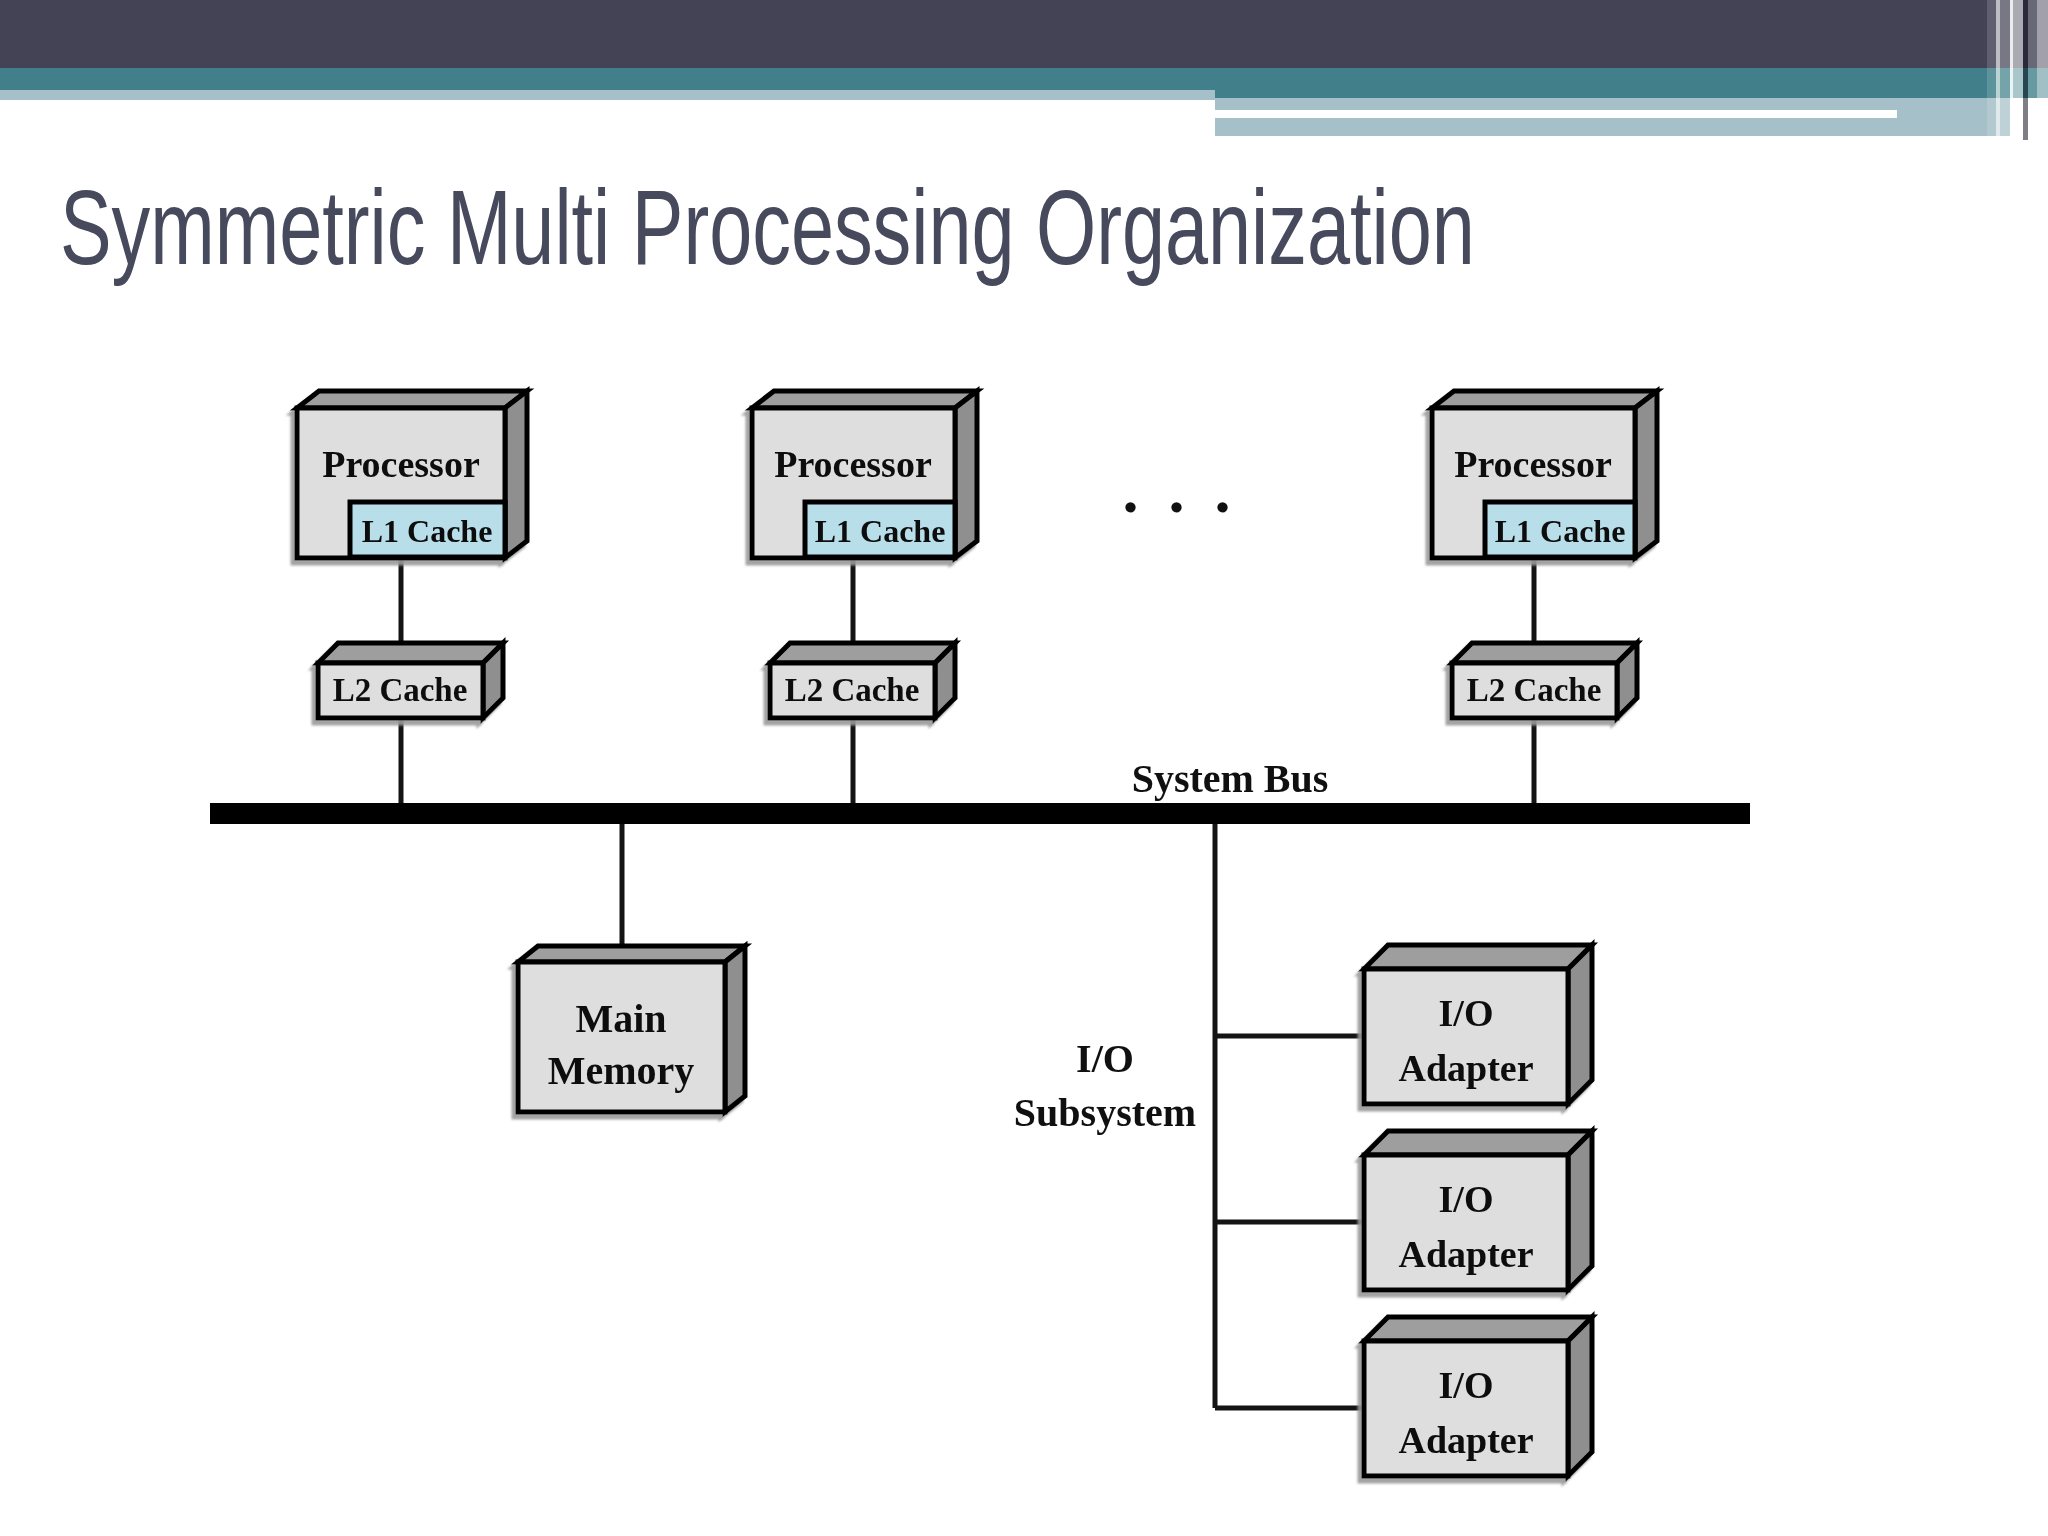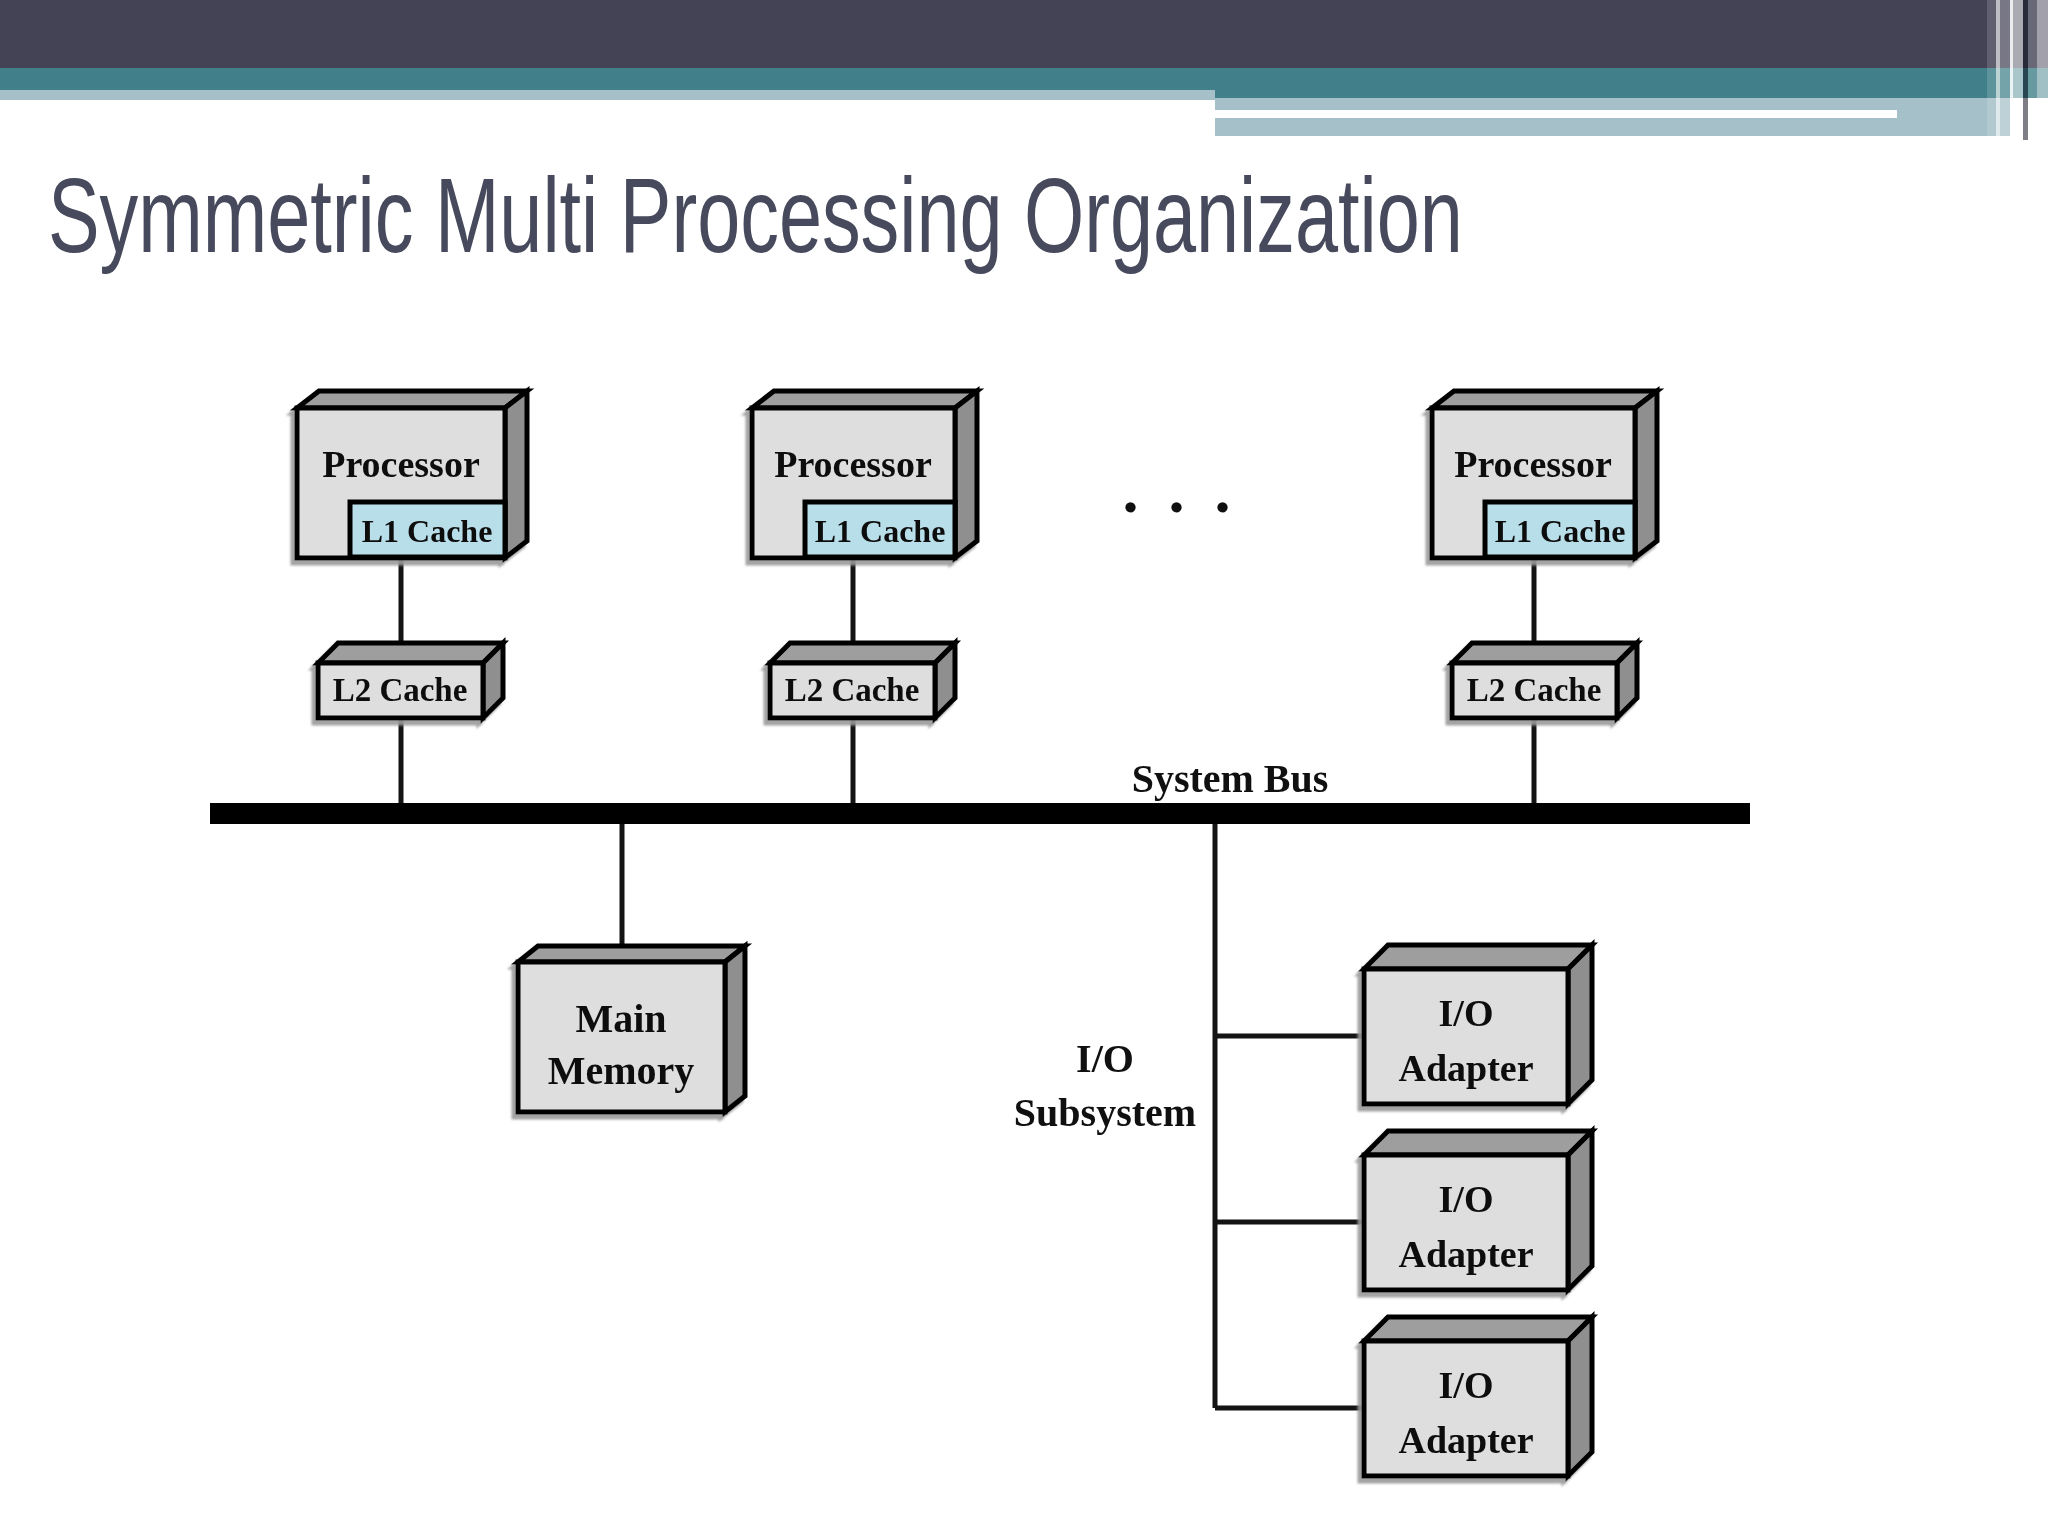--- a/index.html
+++ b/index.html
@@ -16,21 +16,21 @@
   .corner-stripes .st{position:absolute;top:0;height:140px;}
   .st1{left:0;width:9px;background:rgba(255,255,255,.15);}
   .st2{left:9px;width:4px;background:rgba(255,255,255,.65);}
   .st3{left:13px;width:10px;background:rgba(255,255,255,.28);}
   .st4{left:23px;width:3px;background:rgba(255,255,255,.9);}
   .st5{left:26px;width:10px;background:rgba(255,255,255,.55);}
   .st6{left:36px;width:5px;background:rgba(20,22,35,.55);}
   .st7{left:41px;width:9px;background:rgba(255,255,255,.2);}
   .st8{left:50px;width:11px;background:rgba(255,255,255,.5);}
   
-  .title{position:absolute;left:48px;top:162px;margin:0;font-size:106px;font-weight:400;
+  .title{position:absolute;left:48px;top:162px;margin:12px;font-size:106px;font-weight:400;
          line-height:106px;color:#474A5C;white-space:nowrap;}
   .title .squeeze{display:inline-block;transform:scaleX(0.73);transform-origin:left top;}
   
   .diagram{position:absolute;left:0;top:0;}
   .diagram text{font-family:"Liberation Serif","DejaVu Serif",serif;font-weight:bold;fill:#101010;}
   .lbl-proc{font-size:38px;}
   .lbl-l1{font-size:32px;}
   .lbl-l2{font-size:33px;}
   .lbl-bus{font-size:40px;}
   .lbl-mem{font-size:40px;}

